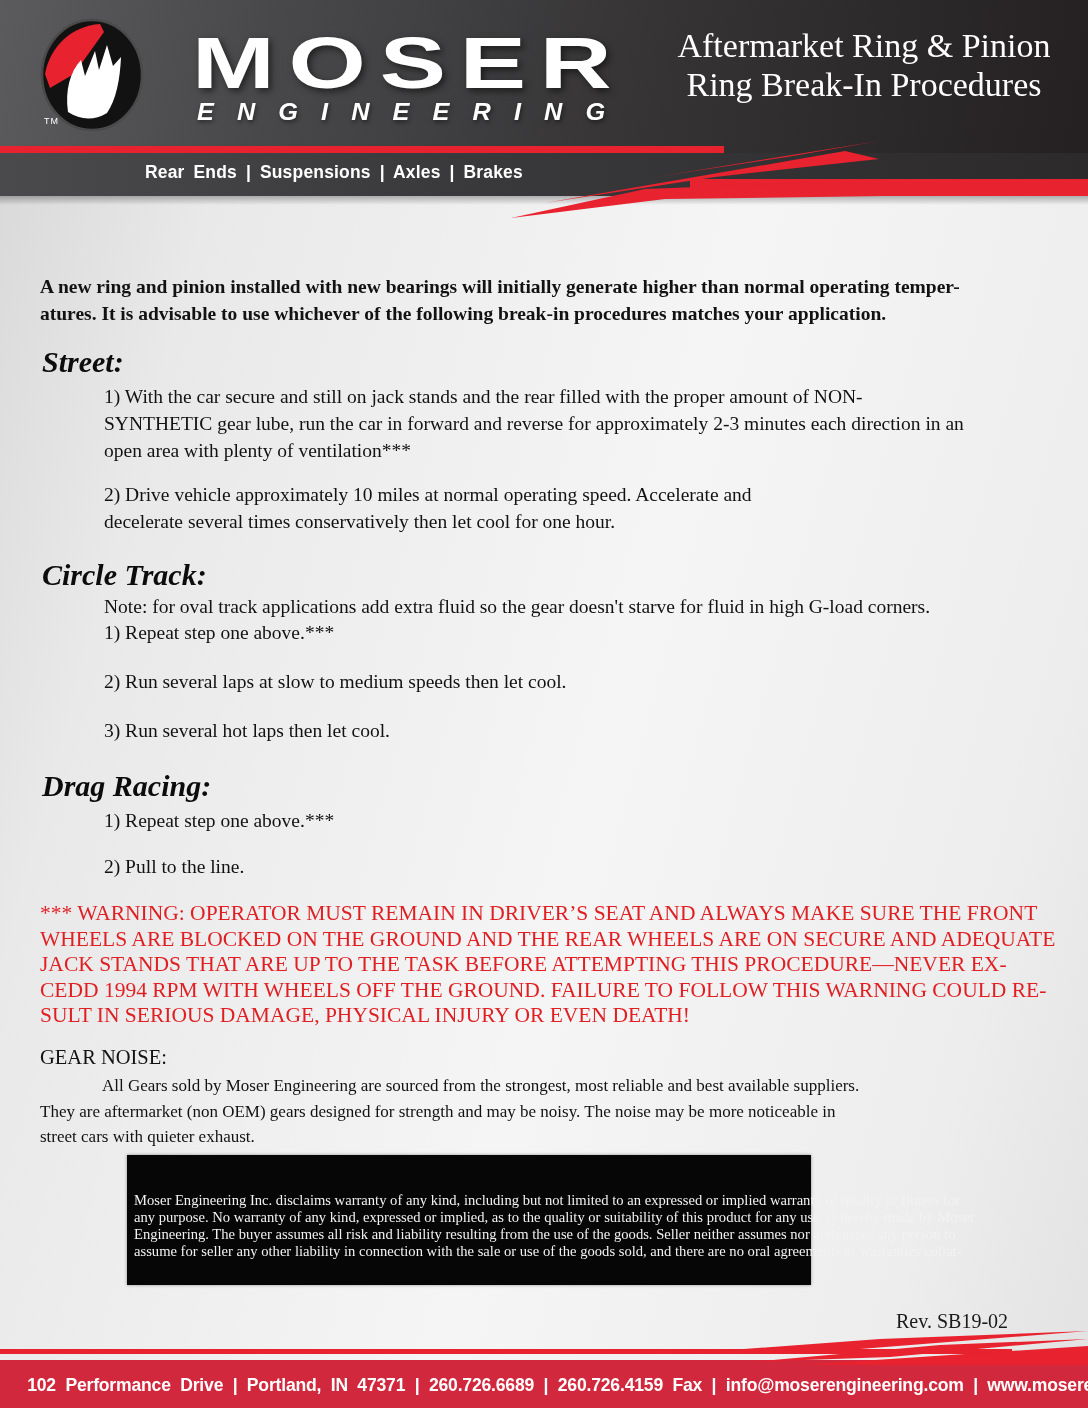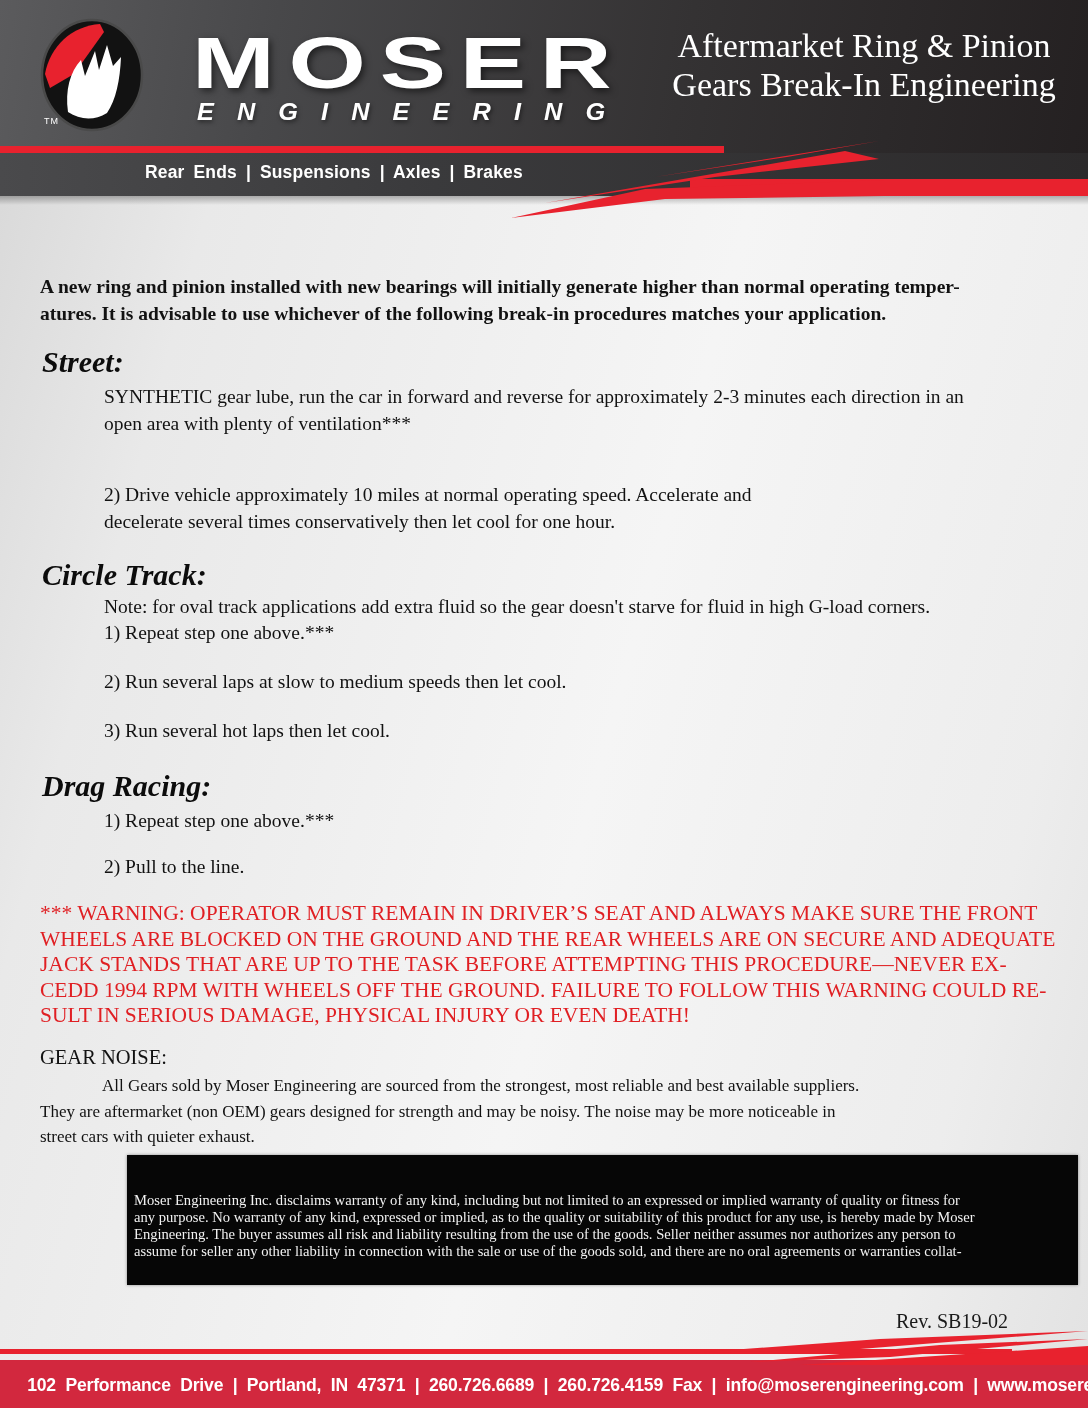--- a/index.html
+++ b/index.html
@@ -56,21 +56,21 @@
   .blk { position:absolute; color:#121212; }
   .body-sz { font-size:19.5px; line-height:27px; }
   .intro { left:40px; top:273px; font-weight:bold; font-size:19.5px; line-height:27px; }
   .sec-h { font-weight:bold; font-style:italic; font-size:30px; line-height:32px; color:#0c0c0c; }
   .warning { left:40px; top:901px; color:#E01F23; font-size:21.5px; line-height:25.5px; }
   .gear-h { left:40px; top:1046px; font-size:20.5px; }
   .gear-p { left:40px; top:1073px; font-size:17px; line-height:25.5px; }
   .indent-first { padding-left:62px; }
   
   .disclaimer-box {
-    position:absolute; left:127px; top:1155px; width:951px; height:130px;
+    position:absolute; left:127px; top:1155px; width:684px; height:130px;
     background:#060606; box-shadow:0 0 3px rgba(0,0,0,0.4);
   }
   .disclaimer-text {
     padding:37px 7px 0 7px; color:#f2f2f2;
     font-size:14.6px; line-height:17px;
   }
   .disclaimer-text .tline { white-space:nowrap; }
   .rev { left:896px; top:1310px; font-size:20px; color:#1a1a1a; }
   
   .footer-stripe { position:absolute; left:0; top:1349px; width:1012px; height:5px; background:#E8222E; }
@@ -95,41 +95,42 @@
     <svg class="emblem" viewBox="0 0 104 114">
       <ellipse cx="52" cy="57" rx="50" ry="55" fill="#121212" stroke="#4a4a4a" stroke-width="2.5"></ellipse>
       <path d="M60,6 C32,8 10,28 5,56 L10,70 L34,56 L64,14 Z" fill="#E8222E"></path>
       <path d="M28,94 C25,72 30,54 41,42 L45,58 L55,33 L59,52 L67,27 L73,48 L81,39 C80,62 76,82 67,95 C54,103 40,102 28,94 Z" fill="#ffffff"></path>
     </svg>
     <div class="tm-mark">TM</div>
     <div class="brand-word">MOSER</div>
     <div class="brand-sub">ENGINEERING</div>
     <div class="doc-title">
       <div class="tline">Aftermarket Ring &amp; Pinion</div>
-      <div class="tline">Gears Break-In Engineering</div>
+      <div class="tline">Ring Break-In Procedures</div>
     </div>
   </div>
   <div class="navbar"></div>
   <div class="red-top-stripe"></div>
   <div class="red-bottom-stripe"></div>
   <div class="nav-text">Rear Ends | Suspensions | Axles | Brakes</div>
   <svg class="decal decal-header" viewBox="0 0 380 80">
     <polygon points="379,41 140,50 6,79 160,60 379,57" fill="#E8222E"></polygon>
     <polygon points="340,12 40,64 210,38 374,20" fill="#E8222E"></polygon>
     <polygon points="374,2 150,38 282,18" fill="#E8222E"></polygon>
   </svg>
   <div class="band-shadow"></div>
 
   <div class="blk intro">
     <div class="tline">A new ring and pinion installed with new bearings will initially generate higher than normal operating temper-</div>
     <div class="tline">atures. It is advisable to use whichever of the following break-in procedures matches your application.</div>
   </div>
 
   <div class="blk sec-h" style="left:42px; top:346px;">Street:</div>
   <div class="blk body-sz" style="left:104px; top:383px;">
+    <div class="tline">1) With the car secure and still on jack stands and the rear filled with the proper amount of NON-</div>
     <div class="tline">SYNTHETIC gear lube, run the car in forward and reverse for approximately 2-3 minutes each direction in an</div>
     <div class="tline">open area with plenty of ventilation***</div>
   </div>
   <div class="blk body-sz" style="left:104px; top:481px;">
     <div class="tline">2) Drive vehicle approximately 10 miles at normal operating speed. Accelerate and</div>
     <div class="tline">decelerate several times conservatively then let cool for one hour.</div>
   </div>
 
   <div class="blk sec-h" style="left:42px; top:559px;">Circle Track:</div>
   <div class="blk body-sz tline" style="left:104px; top:593px;">Note: for oval track applications add extra fluid so the gear doesn't starve for fluid in high G-load corners.</div>

